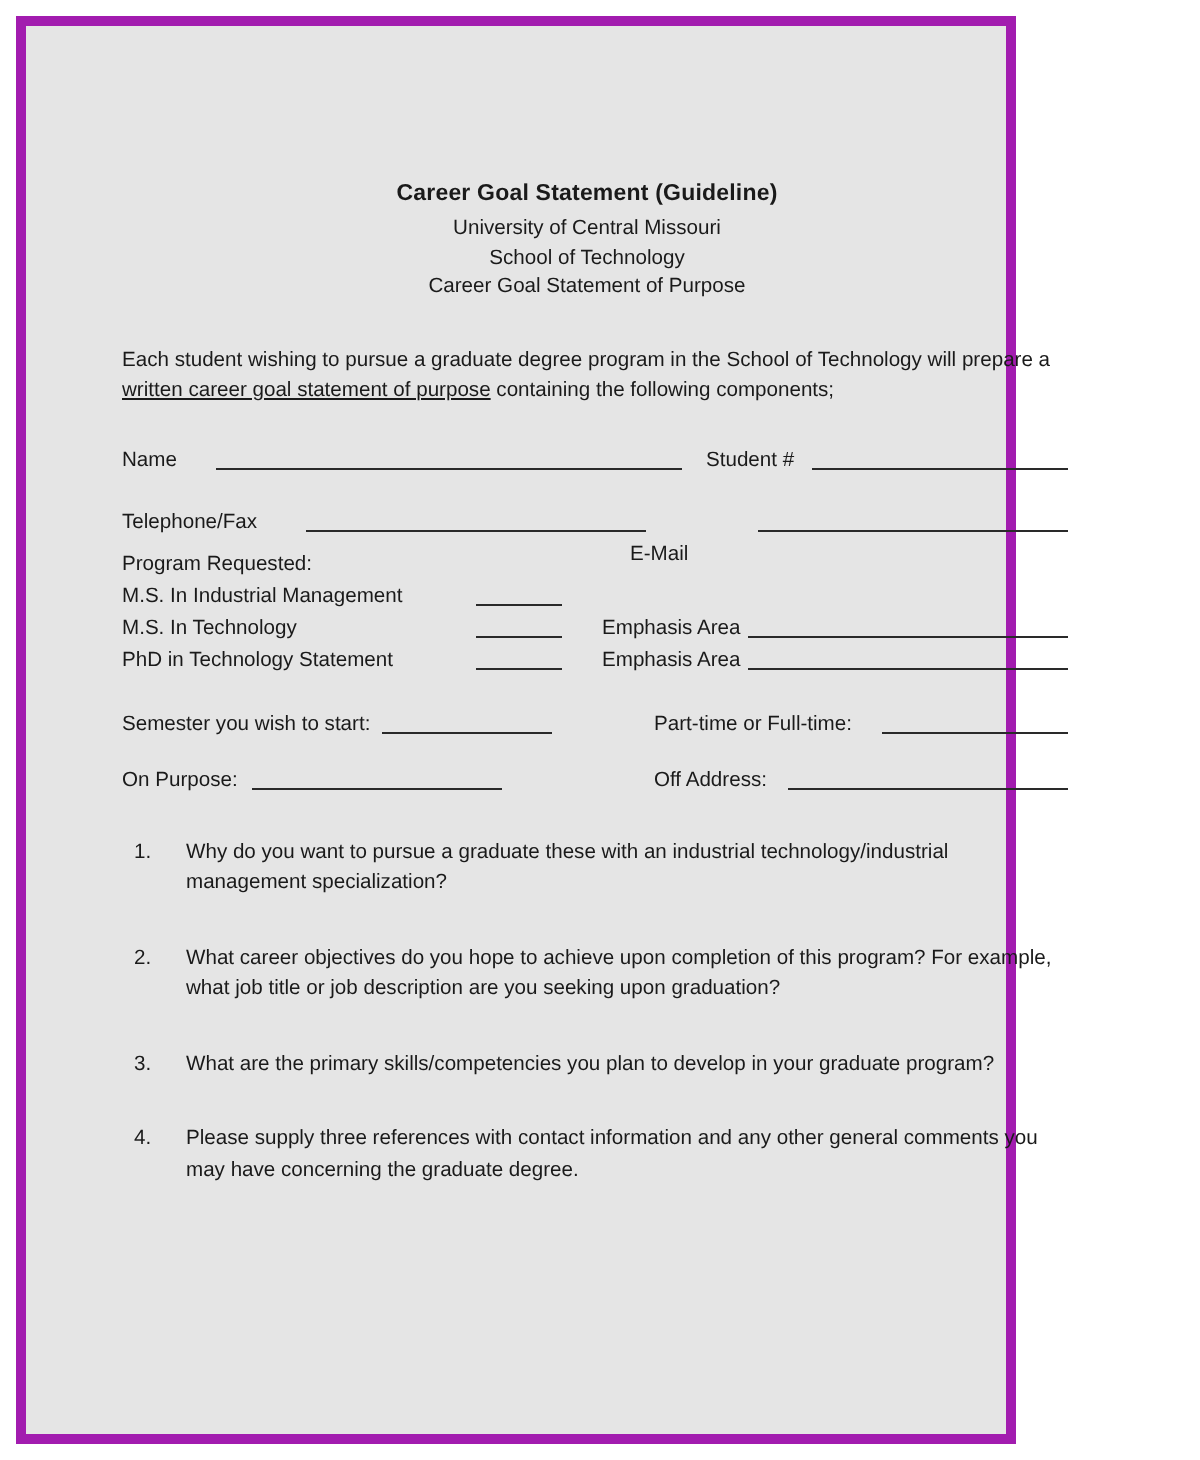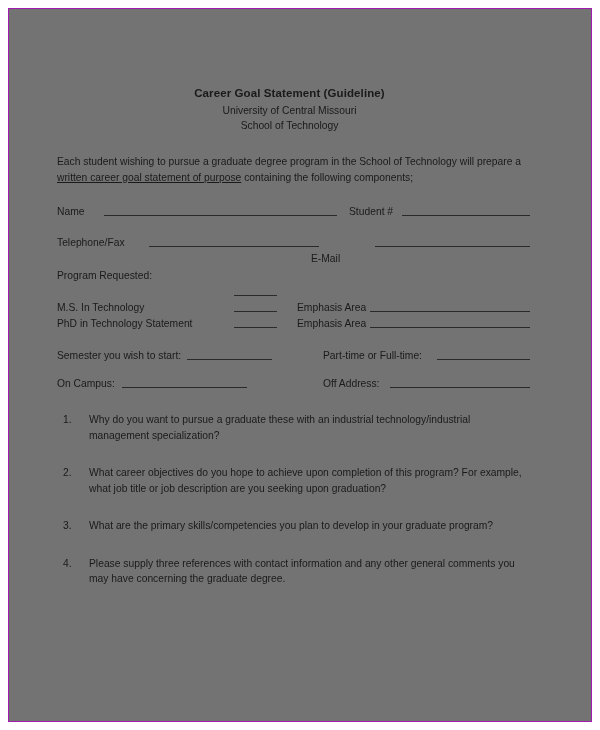--- a/index.html
+++ b/index.html
@@ -12,24 +12,24 @@
     height: 730px;
     font-family: "Liberation Sans", sans-serif;
     color: #1a1a1a;
     overflow: hidden;
   }
 
   .page {
     position: absolute;
     left: 8px;
     top: 8px;
-    width: 584px;
+    width: 500px;
     height: 714px;
-    background: #737373;
-    border: 1px solid #a21caf;
+    background: #e5e5e5;
+    border: 5px solid #a21caf;
     box-sizing: border-box;
   }
 
   .doc {
     position: absolute;
     left: 48px;
     top: 78px;
     width: 465px;
   }
 
@@ -74,21 +74,21 @@
     vertical-align: baseline;
   }
 
   .abs { position: absolute; top: 0; }
 
   
   .mt20 { margin-top: 20px; }
   .mt17 { margin-top: 17px; }
   .mt14 { margin-top: 14px; }
   .mt2  { margin-top: 2px; }
-  .mt19 { margin-top: 19px; }
+  .mt19 { margin-top: 7px; }
   .mt18 { margin-top: 18px; }
 
   
   .prog-row {
     position: relative;
     font-size: 10.3px;
     line-height: 14px;
     height: 14px;
     white-space: nowrap;
   }
@@ -122,20 +122,21 @@
 </style>
 </head>
 <body>
 
 <div class="page">
   <div class="doc">
 
     <div class="title">Career Goal Statement (Guideline)</div>
     <div class="subtitle">University of Central Missouri</div>
     <div class="subtitle">School of Technology</div>
+    <div class="subtitle">Career Goal Statement of Purpose</div>
 
     <p class="intro"><span>Each student wishing to pursue a graduate degree program in the School of Technology will prepare a </span><span class="u">written career goal statement of purpose</span><span> containing the following components;</span></p>
 
     <div class="row mt20">
       <span class="lbl">Name</span>
       <span class="blank abs" style="left:47px; width:233px;"></span>
       <span class="lbl abs" style="left:292px;">Student #</span>
       <span class="blank abs" style="left:345px; width:128px;"></span>
     </div>
 
@@ -145,20 +146,21 @@
       <span class="blank abs" style="left:92px; width:170px;"></span>
       <span class="lbl abs" style="left:254px;margin-top:16px;">E-Mail</span>
       <span class="blank abs" style="left:318px; width:155px;"></span>
     </div>
 
     <div class="prog-row mt19">
       <span class="lbl">Program Requested:</span>
     </div>
 
     <div class="prog-row mt2">
+      <span class="lbl">M.S. In Industrial Management</span>
       <span class="blank abs" style="left:177px; width:43px;"></span>
     </div>
 
     <div class="prog-row mt2">
       <span class="lbl">M.S. In Technology</span>
       <span class="blank abs" style="left:177px; width:43px;"></span>
       <span class="lbl abs" style="left:240px;">Emphasis Area</span>
       <span class="blank abs" style="left:313px; width:160px;"></span>
     </div>
 
@@ -170,21 +172,21 @@
     </div>
 
     <div class="row mt18">
       <span class="lbl">Semester you wish to start:</span>
       <span class="blank abs" style="left:130px; width:85px;"></span>
       <span class="lbl abs" style="left:266px;">Part-time or Full-time:</span>
       <span class="blank abs" style="left:380px; width:93px;"></span>
     </div>
 
     <div class="row mt14">
-      <span class="lbl">On Campus:</span>
+      <span class="lbl">On Purpose:</span>
       <span class="blank abs" style="left:65px; width:125px;"></span>
       <span class="lbl abs" style="left:266px;">Off Address:</span>
       <span class="blank abs" style="left:333px; width:140px;"></span>
     </div>
 
 
     <ol class="qlist">
       <li class="qitem">
         <span class="qnum">1.</span>
         <span>Why do you want to pursue a graduate these with an industrial technology/industrial management specialization?</span>

